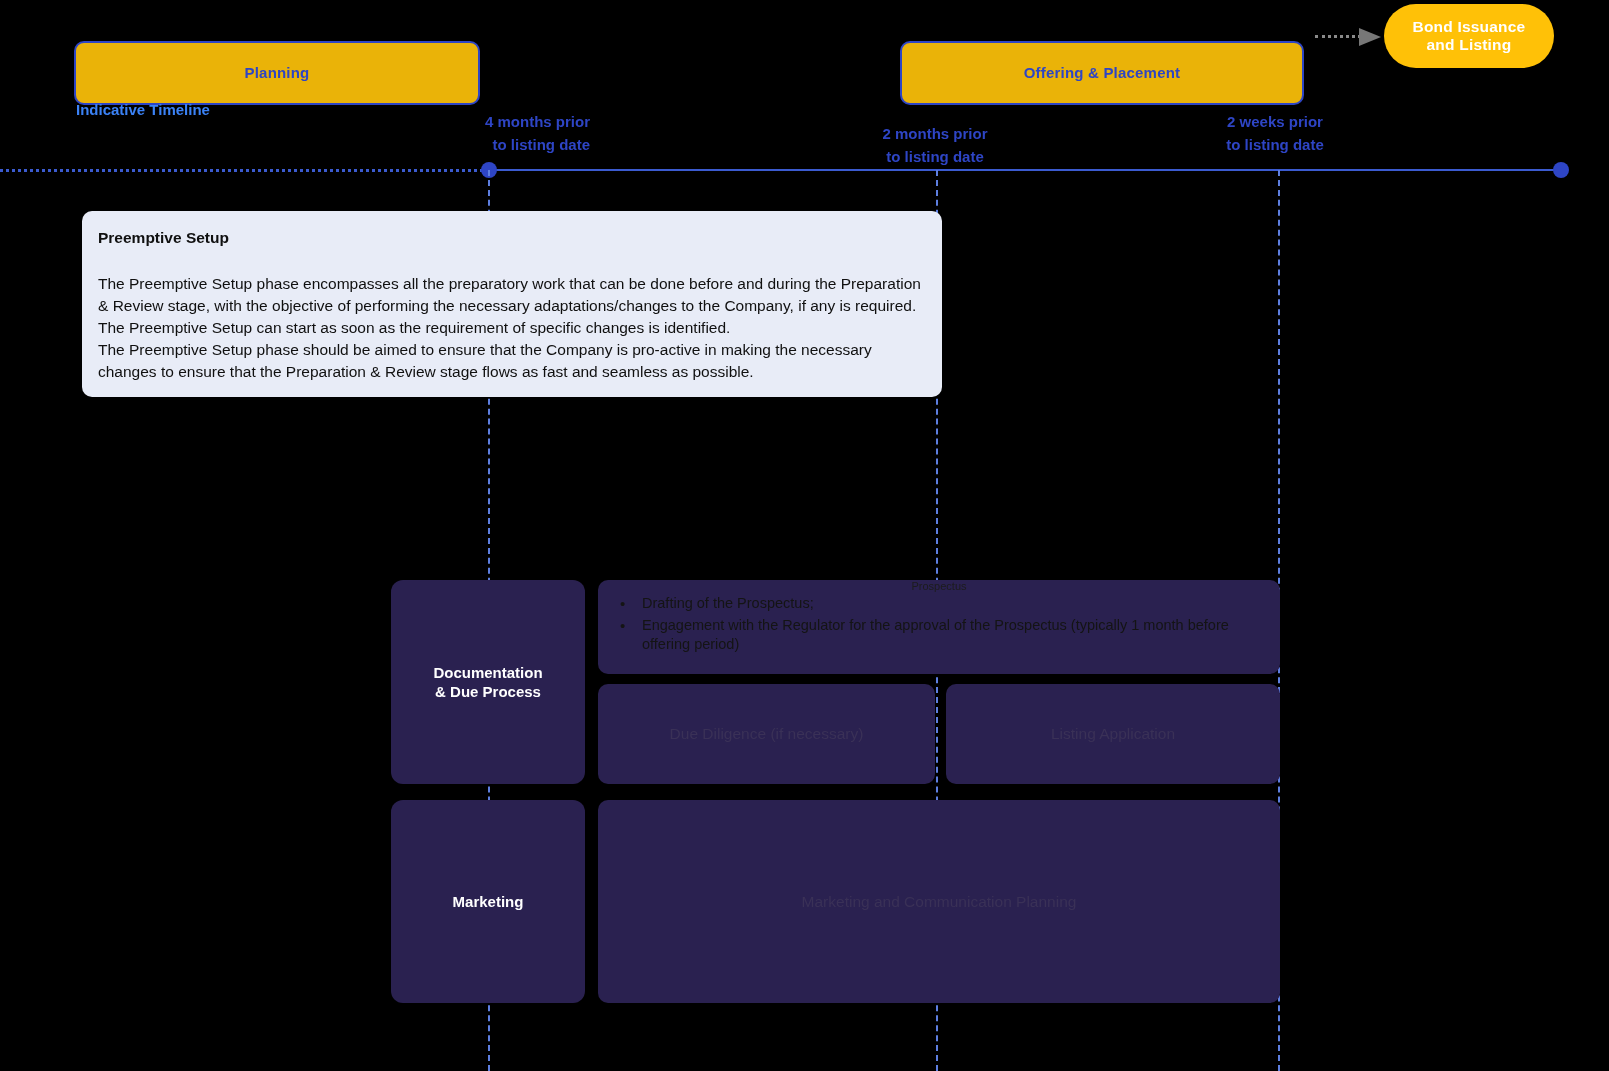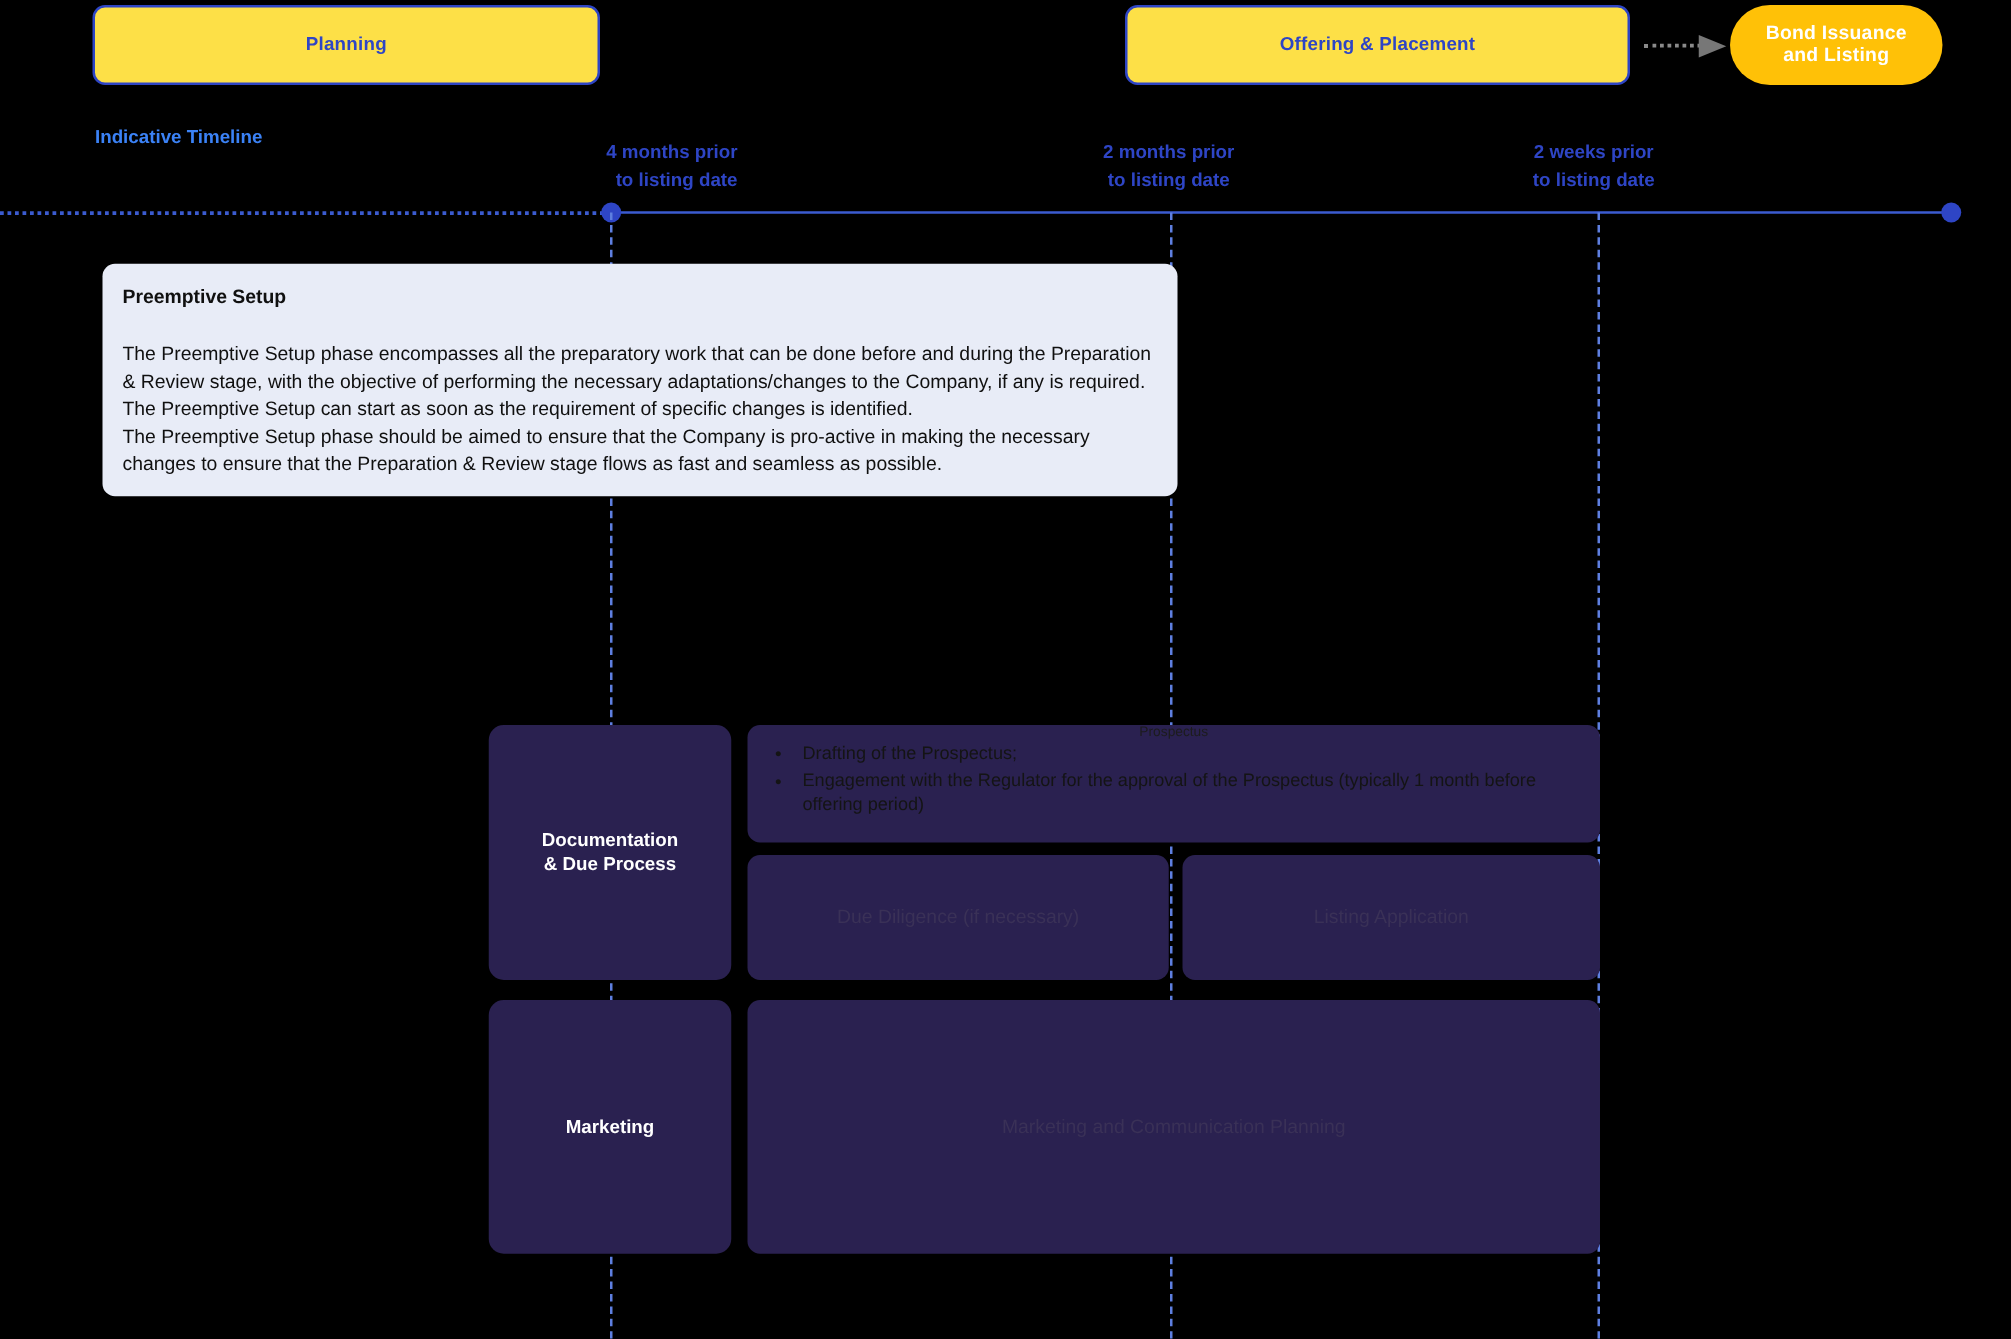--- a/index.html
+++ b/index.html
@@ -22,22 +22,23 @@
     align-items: center;
     justify-content: center;
     font-weight: bold;
     font-size: 15px;
     letter-spacing: .2px;
     text-align: center;
     line-height: 1.15;
   }
   .phase.outline {
     border: 2.5px solid #2E45C5;
-    background: #fde047;
+    background: #eab308;
     color: #2E45C5;
+    margin-top: 37px;
   }
   .phase.filled {
     background: #2E45C5;
     border: 2.5px solid #2E45C5;
     color: #FFFFFF;
   }
   .phase.final {
     background: #FFC107;
     border: none;
     color: #FFFFFF;
@@ -83,21 +84,21 @@
   .tl-caption {
     position: absolute;
     color: #2E45C5;
     font-weight: bold;
     font-size: 15px;
     text-align: center;
     line-height: 1.55;
     width: 200px;
   }
   #tl-cap-0 { left: 390px;  top: 110px; text-align: right; }
-  #tl-cap-1 { left: 835px;  top: 110px; }
+  #tl-cap-1 { left: 835px;  top: 122px; }
   #tl-cap-2 { left: 1175px; top: 110px; }
 
   #tl-axis-dotted {
     position: absolute;
     left: 0; top: 169px;
     width: 489px;
     border-top: 3px dotted #3B5BD0;
   }
   #tl-axis-solid {
     position: absolute;

